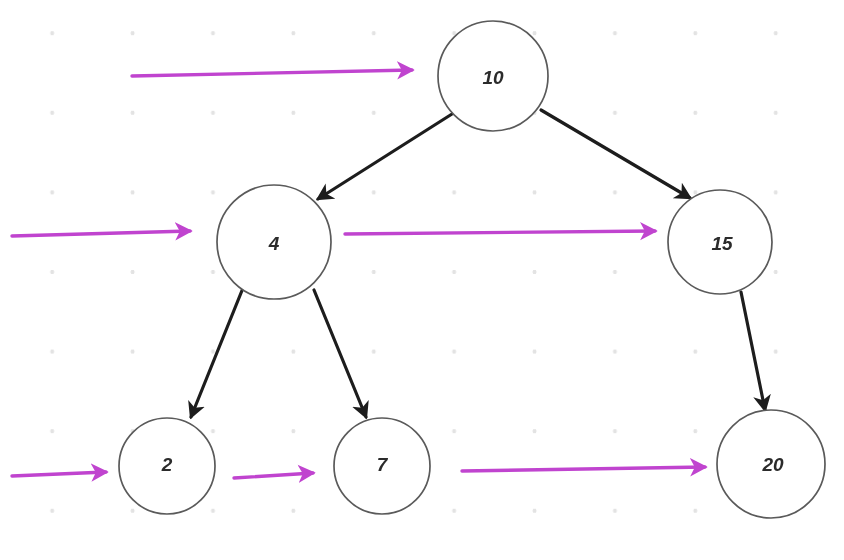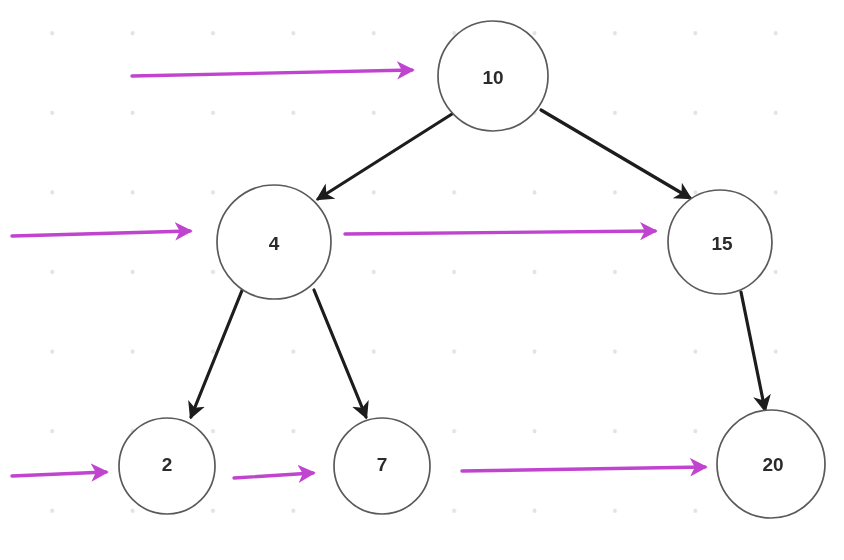--- a/index.html
+++ b/index.html
@@ -12,20 +12,21 @@
   }
   #canvas {
     position: relative;
     width: 844px;
     height: 560px;
     overflow: hidden;
     background-color: #ffffff;
     background-image: radial-gradient(circle, #e3e3e3 1.8px, rgba(255,255,255,0) 2.2px);
     background-size: 80.4px 79.6px;
     background-position: 12px 73px;
+    font-style: italic;
   }
   #graph-svg {
     position: absolute;
     left: 0;
     top: 0;
     width: 844px;
     height: 560px;
   }
   .node-circle {
     fill: #ffffff;

